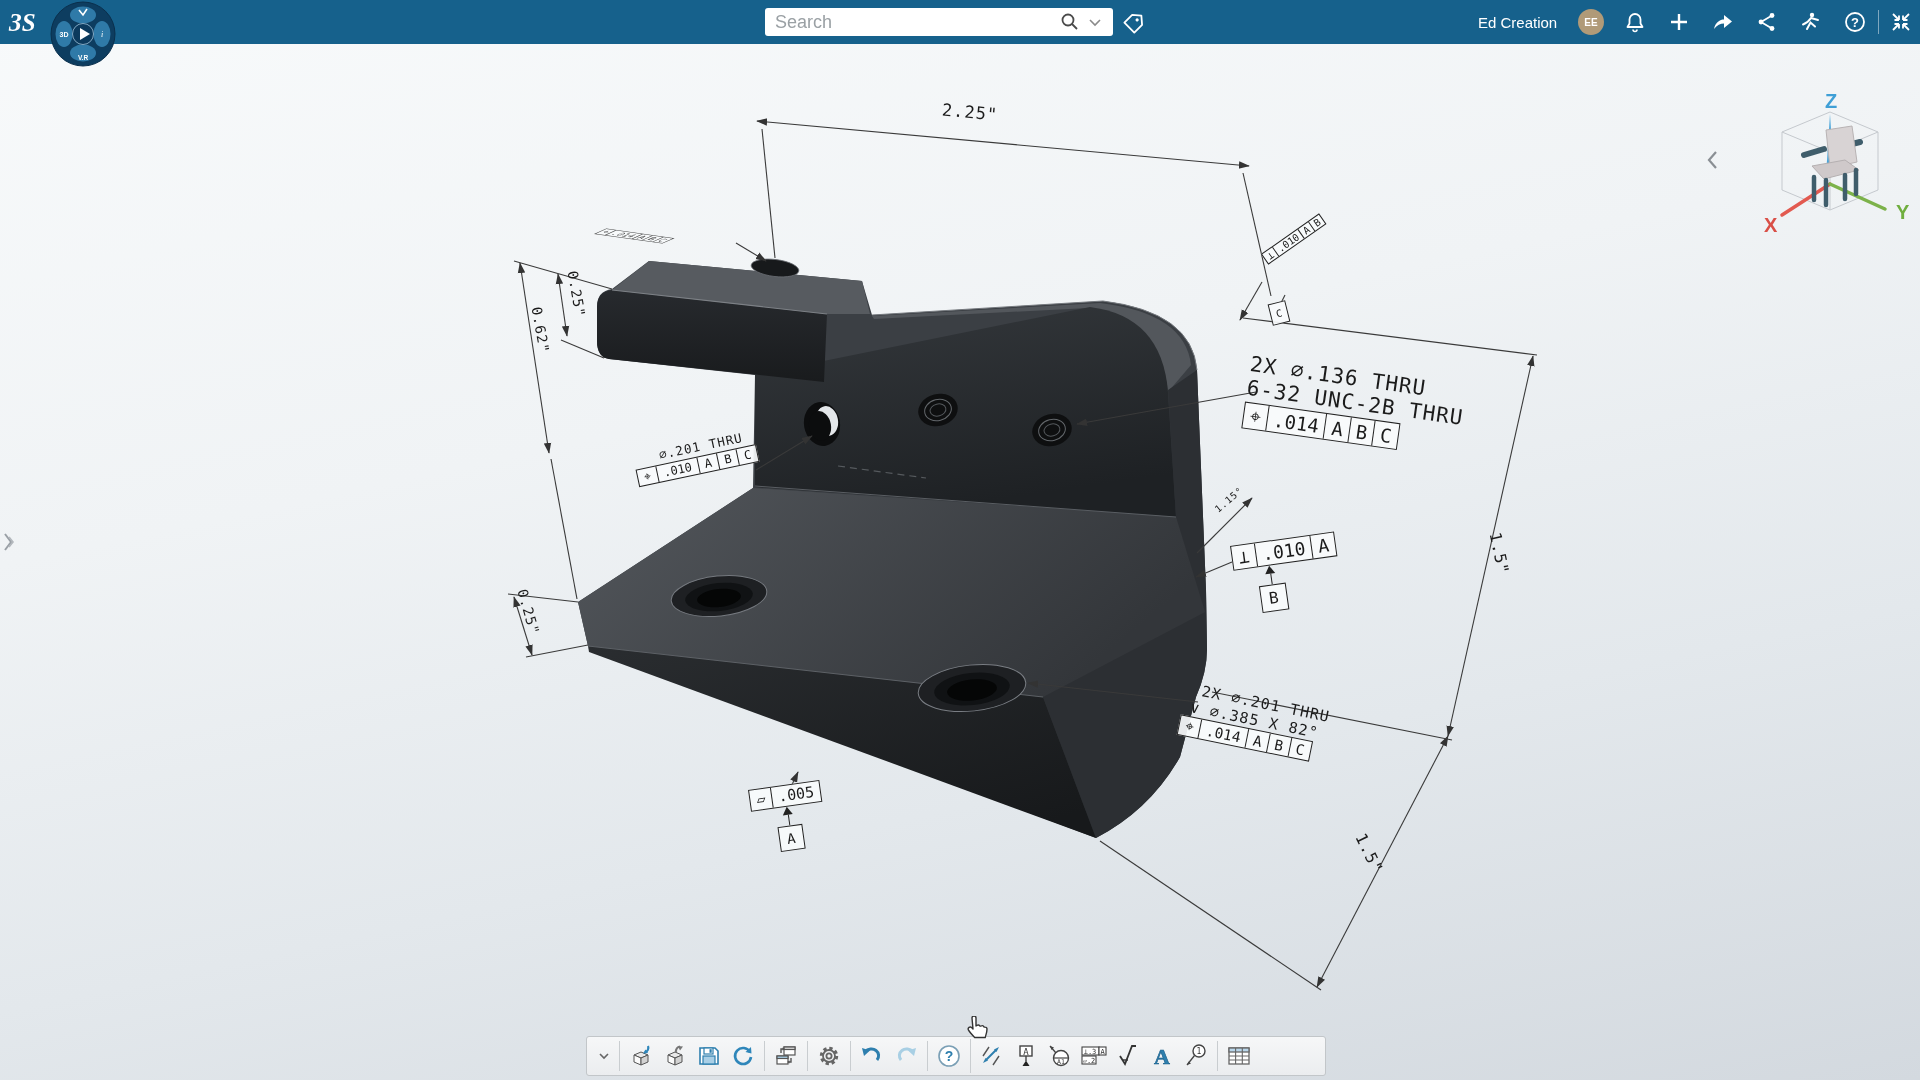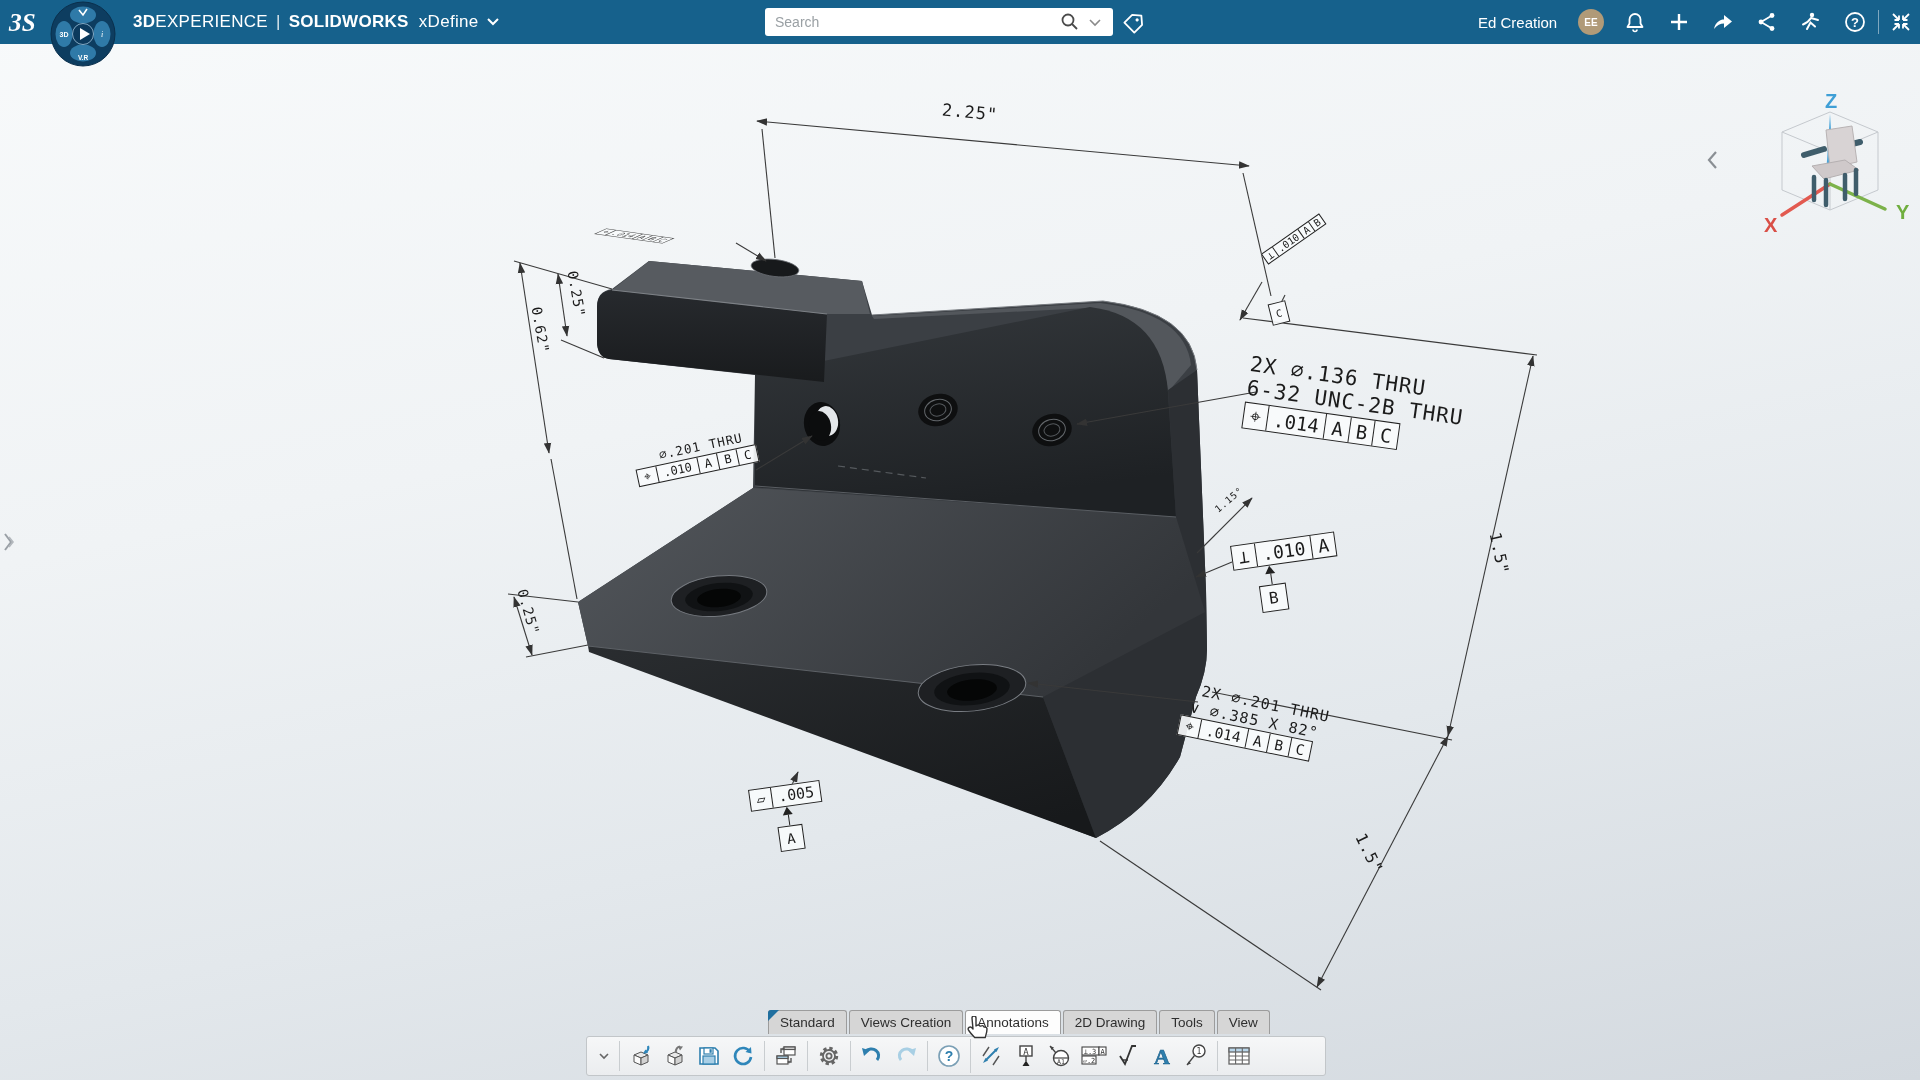--- a/index.html
+++ b/index.html
@@ -34,21 +34,21 @@
   .logo { position:absolute; left:8px; top:6px; }
   .compass { position:absolute; left:50px; top:0; z-index:11; }
   .titleblock { position:absolute; left:133px; top:0; height:44px; display:flex; align-items:center;
     color:#fff; font-size:17px; letter-spacing:.3px; }
   .titleblock b { font-weight:bold; }
   .titleblock .sep { margin:0 8px; opacity:.85; font-weight:300; }
   .titleblock .app { margin-left:10px; font-weight:400; }
   .searchwrap { position:absolute; left:765px; top:8px; width:348px; height:28px; background:#fff;
     border-radius:3px; display:flex; align-items:center; }
   .searchwrap input { flex:1; border:none; outline:none; background:transparent; padding:0 10px;
-    font-size:14px; color:#444; font-family:"Liberation Sans",sans-serif; }
+    font-size:18px; color:#444; font-family:"Liberation Sans",sans-serif; }
   .searchwrap input::placeholder { color:#9aa0a4; }
   .topicon { position:absolute; top:0; height:44px; display:flex; align-items:center; justify-content:center; }
   .username { position:absolute; left:1478px; top:0; height:44px; display:flex; align-items:center;
     color:#fff; font-size:15px; }
   .avatar { position:absolute; left:1578px; top:9px; width:26px; height:26px; border-radius:50%;
     background:#b09a78; color:#fff; font-size:10px; font-weight:bold;
     display:flex; align-items:center; justify-content:center; }
   .vdiv { position:absolute; left:1878px; top:10px; width:1px; height:24px; background:rgba(255,255,255,.45); }
 
   
@@ -314,29 +314,20 @@
       <ellipse cx="14" cy="34" rx="8.5" ry="13" fill="#2f7aa8"></ellipse>
       <ellipse cx="52" cy="34" rx="8.5" ry="13" fill="#2f7aa8"></ellipse>
       <circle cx="33" cy="34" r="10.5" fill="#0c3a5d" stroke="#9fc3da" stroke-width="0.8"></circle>
       <polygon points="30,28 30,40 40,34" fill="#fff"></polygon>
       <path d="M29,10 l4,5 l4,-6" stroke="#fff" stroke-width="1.6" fill="none"></path>
       <text x="14" y="37" font-size="7" font-weight="bold" fill="#fff" text-anchor="middle" font-family="Liberation Sans,sans-serif">3D</text>
       <text x="52" y="37" font-size="8" font-style="italic" fill="#fff" text-anchor="middle" font-family="Liberation Serif,serif">i</text>
       <text x="33" y="60" font-size="6.5" font-weight="bold" fill="#fff" text-anchor="middle" font-family="Liberation Sans,sans-serif">V.R</text>
     </svg>
 
-    <div class="titleblock">
-      <span><b>3D</b><span>EXPERIENCE</span></span>
-      <span class="sep">|</span>
-      <b>SOLIDWORKS</b>
-      <span class="app">xDefine</span>
-      <svg width="16" height="16" style="margin-left:6px">
-        <path d="M3,5 L8,10 L13,5" stroke="#fff" stroke-width="2" fill="none"></path>
-      </svg>
-    </div>
 
     <div class="searchwrap">
       <input type="text" placeholder="Search" style="">
       <svg width="22" height="22" style="margin-right:4px">
         <circle cx="9" cy="9" r="5.5" stroke="#4a4a4a" stroke-width="1.8" fill="none"></circle>
         <path d="M13,13 L18,18" stroke="#4a4a4a" stroke-width="1.8"></path>
       </svg>
       <svg width="20" height="20" style="margin-right:8px">
         <path d="M5,8 L10,13 L15,8" stroke="#8a8a8a" stroke-width="1.6" fill="none"></path>
       </svg>
@@ -394,28 +385,20 @@
     <div class="topicon" style="left:1886px;width:30px">
       <svg width="22" height="22">
         <path d="M3,3 L9,9 M9,9 H4.5 M9,9 V4.5" stroke="#fff" stroke-width="1.8" fill="none"></path>
         <path d="M19,3 L13,9 M13,9 H17.5 M13,9 V4.5" stroke="#fff" stroke-width="1.8" fill="none"></path>
         <path d="M3,19 L9,13 M9,13 H4.5 M9,13 V17.5" stroke="#fff" stroke-width="1.8" fill="none"></path>
         <path d="M19,19 L13,13 M13,13 H17.5 M13,13 V17.5" stroke="#fff" stroke-width="1.8" fill="none"></path>
       </svg>
     </div>
   </header>
 
-  <nav class="tabsbar">
-    <div class="tab first">Standard</div>
-    <div class="tab">Views Creation</div>
-    <div class="tab active">Annotations</div>
-    <div class="tab">2D Drawing</div>
-    <div class="tab">Tools</div>
-    <div class="tab">View</div>
-  </nav>
 
   <div class="toolbar">
     <span class="tbtn" style="width:22px">
       <svg width="14" height="14">
           <path d="M3,5 L7,9 L11,5" stroke="#666" stroke-width="1.6" fill="none"></path>
         </svg>
     </span>
     <span class="tsep"></span>
 
     <span class="tbtn">

